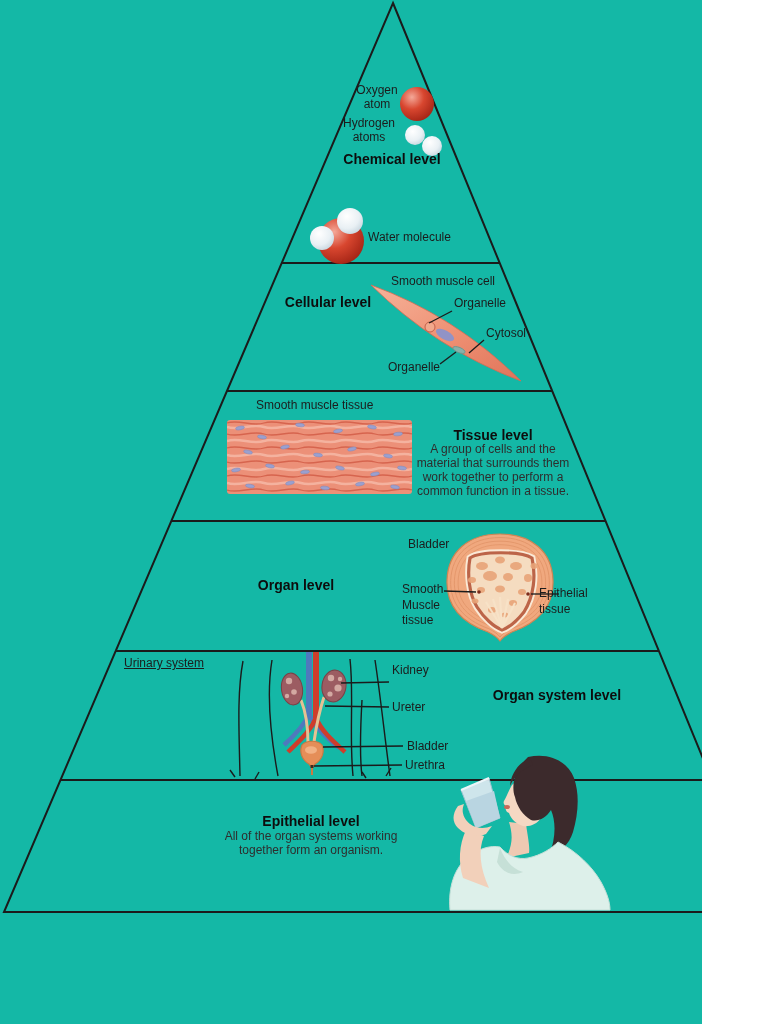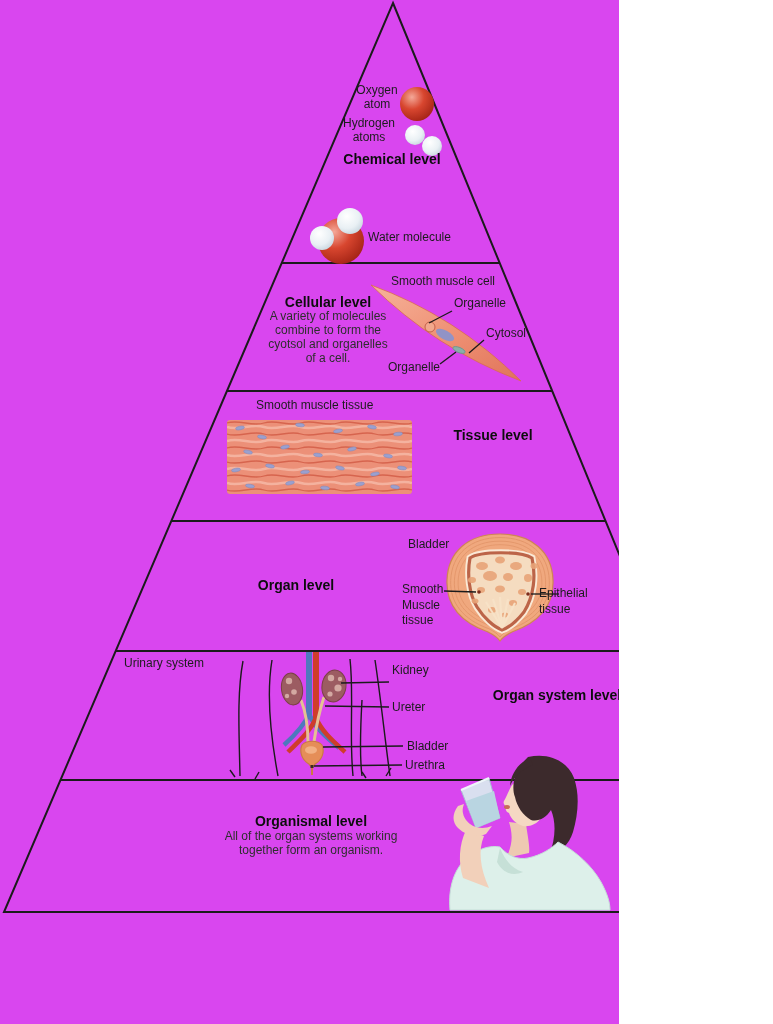--- a/index.html
+++ b/index.html
@@ -1,17 +1,17 @@
 <!DOCTYPE html>
 <html><head>
 <meta charset="utf-8">
 <style>
   html,body{margin:0;padding:0;background:#ffffff;}
   .canvas{
-    position:relative;width:619px;height:1024px;background:#d946ef;overflow:hidden;
+    position:relative;width:702px;height:1024px;background:#14b8a6;overflow:hidden;
     font-family:"Liberation Sans",sans-serif;
   }
   .canvas svg{position:absolute;left:0;top:0;}
   .txt{position:absolute;color:#1c1c1c;font-size:12px;line-height:1.13;white-space:pre-line;}
   .hd{font-weight:bold;font-size:14px;color:#0d0d0d;}
   .desc{color:#2e2e2e;line-height:1.18;}
   .ctr{text-align:center;}
 </style>
 </head>
 <body>
@@ -226,42 +226,42 @@
 
   <div class="txt ctr" style="left:346px;top:84px;width:62px;">Oxygen
 atom</div>
   <div class="txt ctr" style="left:338px;top:117px;width:62px;">Hydrogen
 atoms</div>
   <div class="txt hd ctr" style="left:312px;top:152px;width:160px;">Chemical level</div>
   <div class="txt" style="left:368px;top:231px;">Water molecule</div>
 
   <div class="txt" style="left:391px;top:275px;text-align:center;">Smooth muscle cell</div>
   <div class="txt hd ctr" style="left:238px;top:295px;width:180px;">Cellular level</div>
-  <div class="txt desc ctr" style="left:238px;top:309px;width:180px;">A variety of molecules
-combine to form the
-cyotsol and organelles
-of a cell.</div>
   <div class="txt" style="left:454px;top:297px;">Organelle</div>
   <div class="txt" style="left:486px;top:327px;">Cytosol</div>
   <div class="txt" style="left:388px;top:361px;">Organelle</div>
 
   <div class="txt" style="left:256px;top:399px;">Smooth muscle tissue</div>
   <div class="txt hd ctr" style="left:403px;top:428px;width:180px;">Tissue level</div>
+  <div class="txt desc ctr" style="left:398px;top:442px;width:190px;">A group of cells and the
+material that surrounds them
+work together to perform a
+common function in a tissue.</div>
 
   <div class="txt hd ctr" style="left:206px;top:578px;width:180px;">Organ level</div>
   <div class="txt" style="left:408px;top:538px;">Bladder</div>
   <div class="txt" style="left:402px;top:582px;line-height:1.3;">Smooth
 Muscle
 tissue</div>
   <div class="txt" style="left:539px;top:586px;line-height:1.3;">Epithelial
 tissue</div>
 
-  <div class="txt" style="left:124px;top:657px;">Urinary system</div>
+  <div class="txt" style="left:124px;top:657px;text-decoration:underline;">Urinary system</div>
   <div class="txt" style="left:392px;top:664px;">Kidney</div>
   <div class="txt" style="left:392px;top:701px;">Ureter</div>
   <div class="txt" style="left:407px;top:740px;">Bladder</div>
   <div class="txt" style="left:405px;top:759px;">Urethra</div>
   <div class="txt hd ctr" style="left:467px;top:688px;width:180px;">Organ system level</div>
 
-  <div class="txt hd ctr" style="left:221px;top:814px;width:180px;">Organismal level</div>
+  <div class="txt hd ctr" style="left:221px;top:814px;width:180px;">Epithelial level</div>
   <div class="txt desc ctr" style="left:211px;top:829px;width:200px;">All of the organ systems working
 together form an organism.</div>
 </div>
 
 </body></html>

